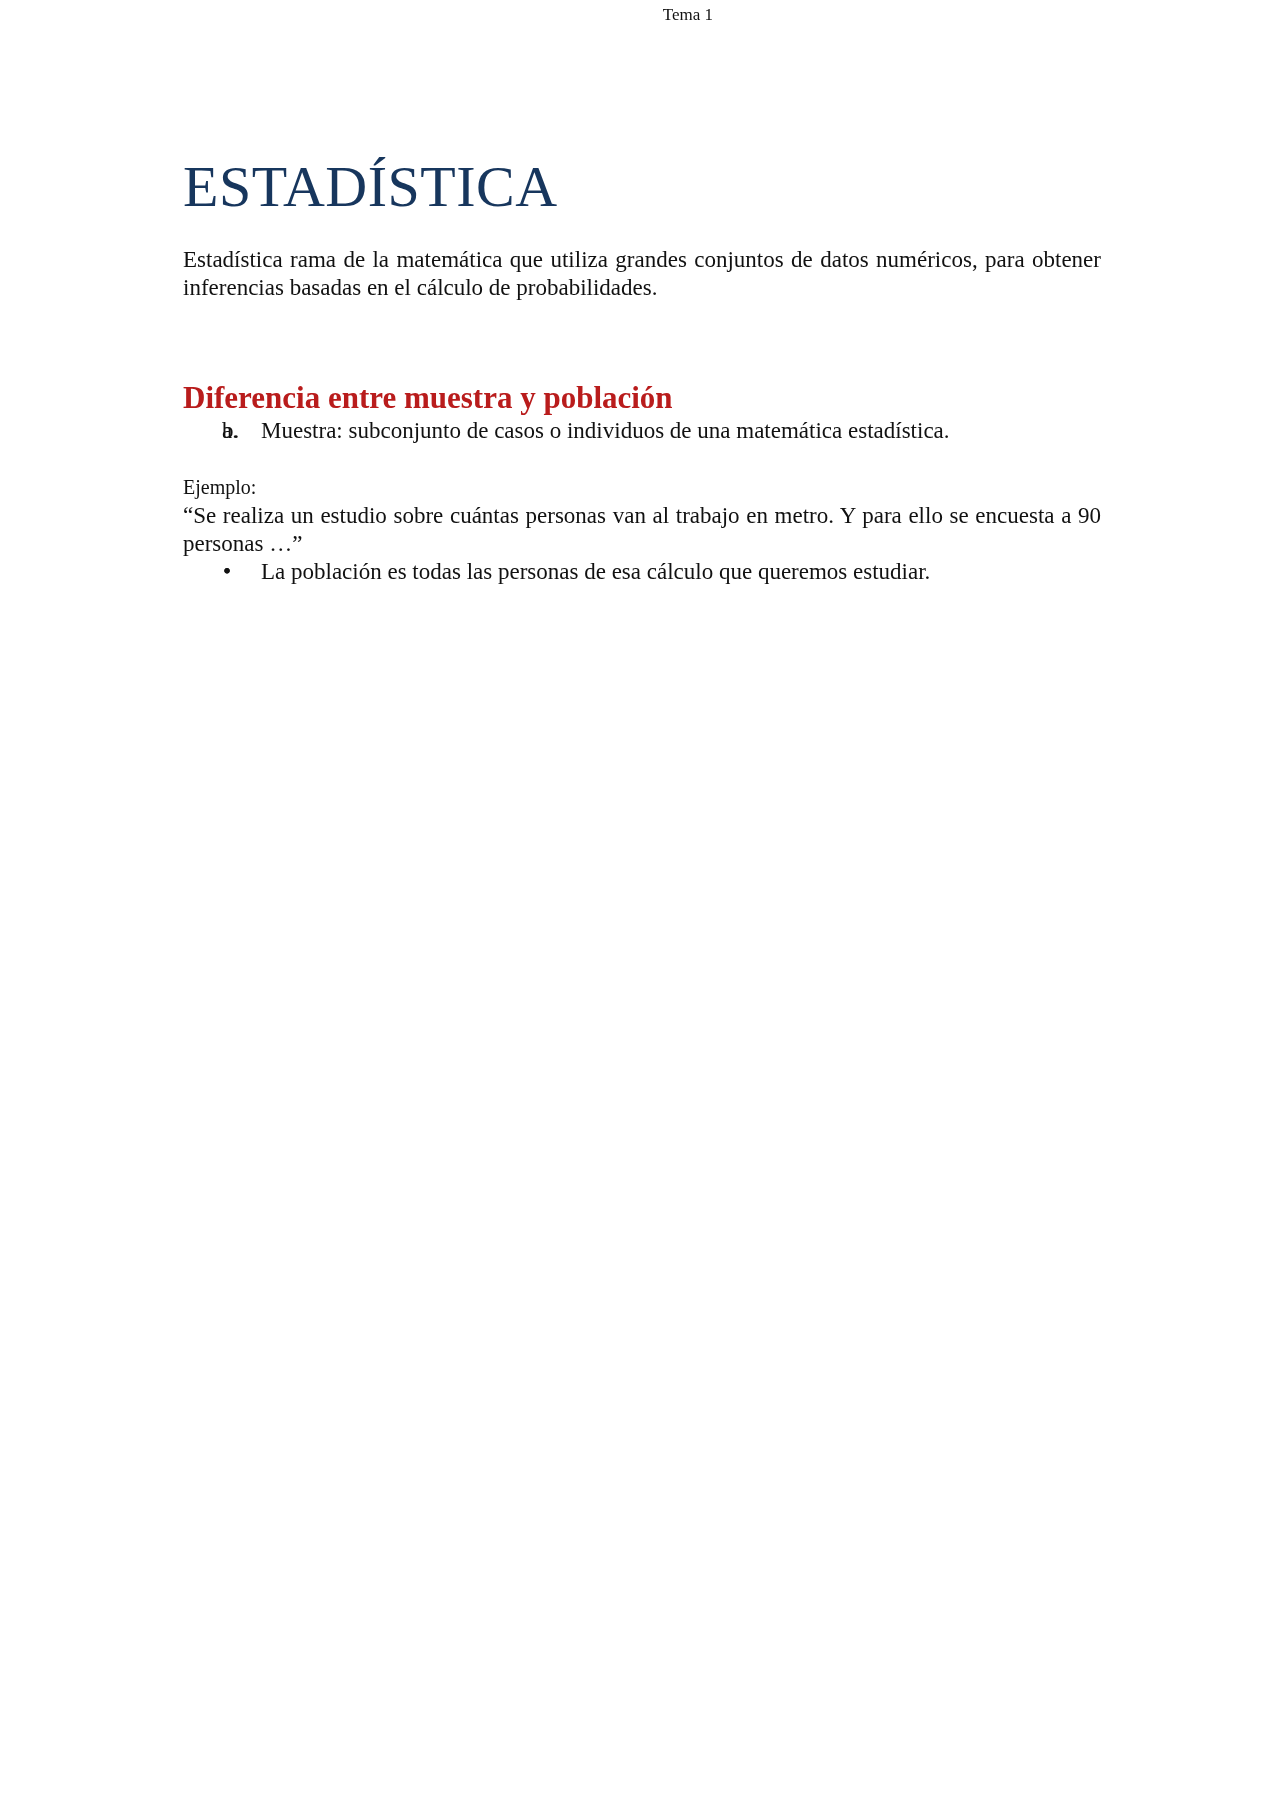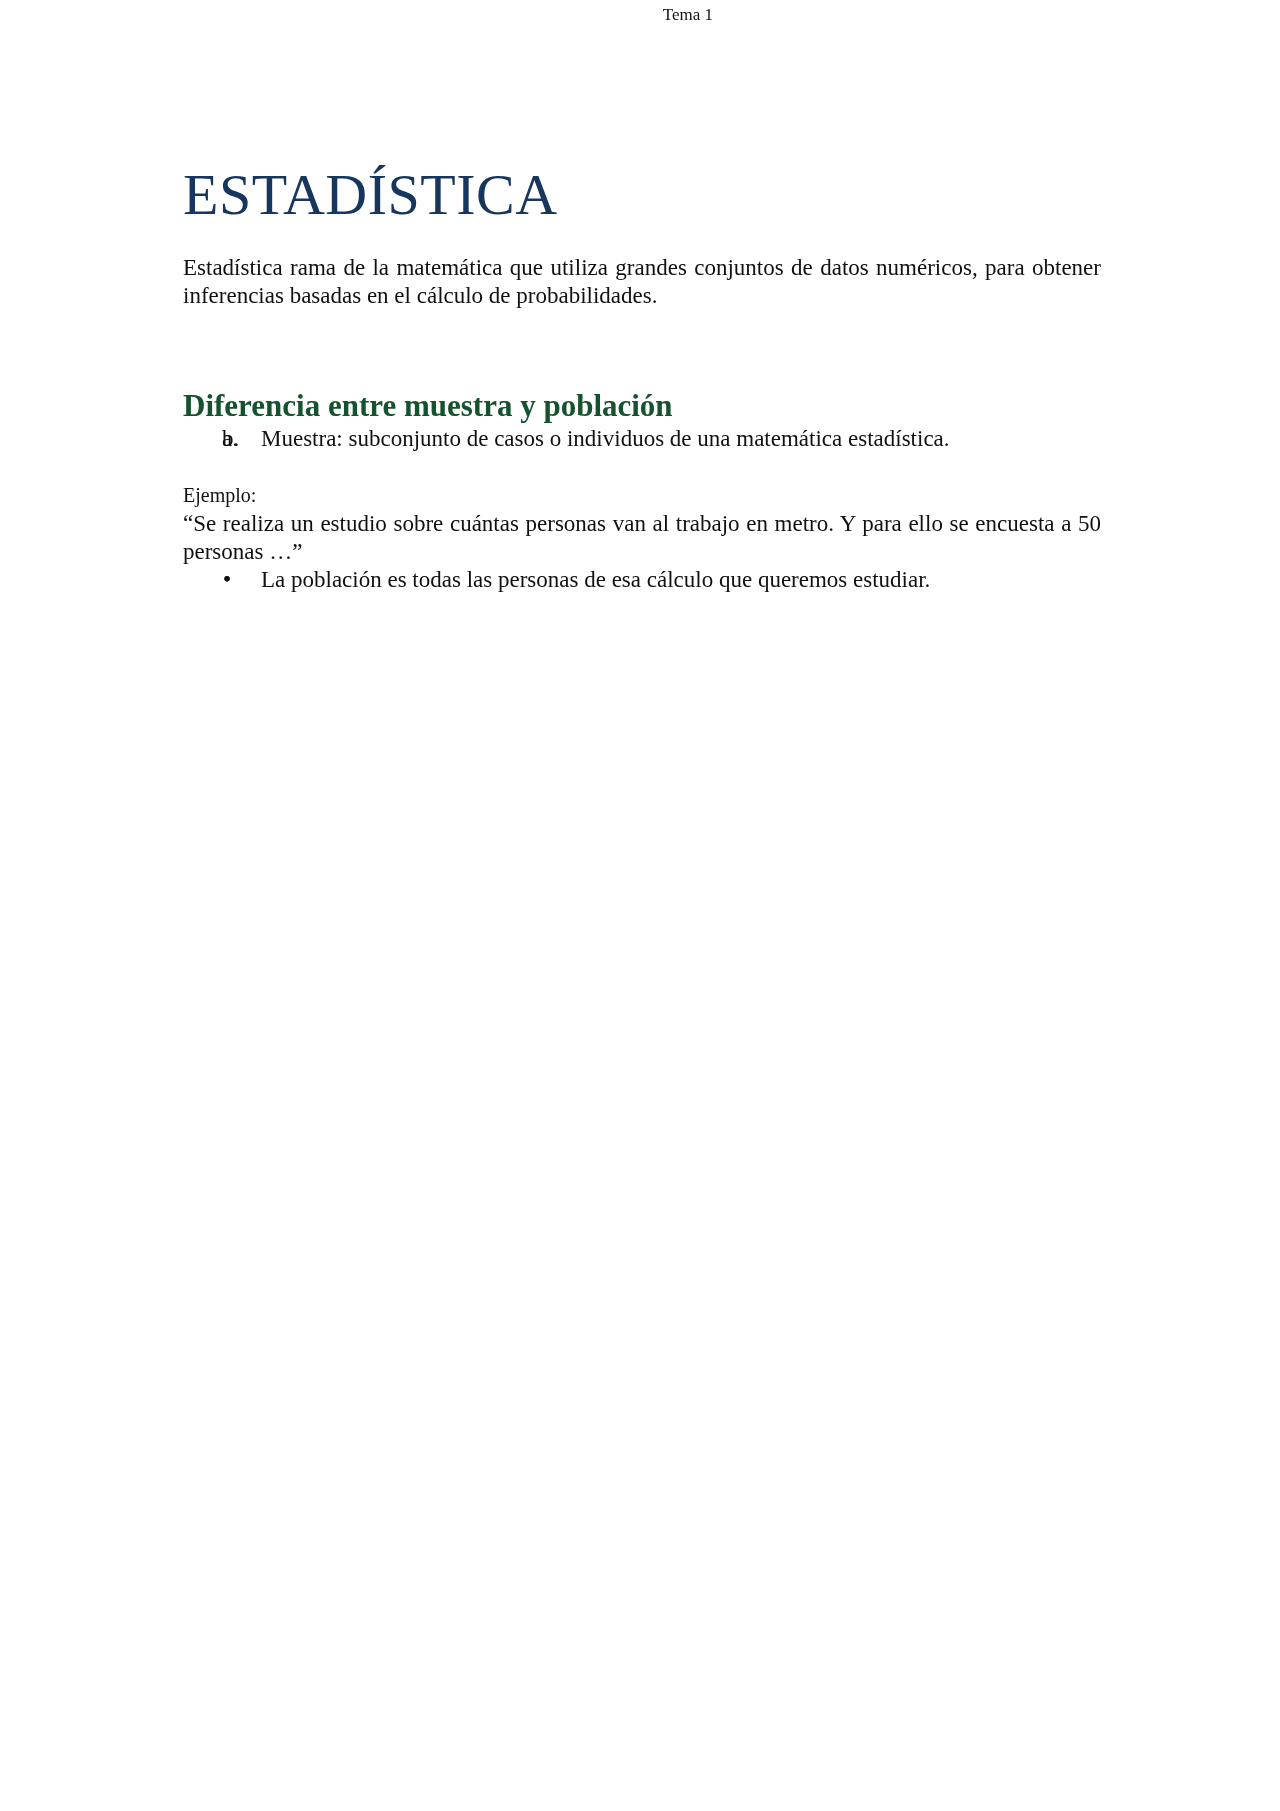--- a/index.html
+++ b/index.html
@@ -22,21 +22,21 @@
       width: 1280px;
       text-align: center;
       font-size: 17px;
       line-height: 30px;
       padding-left: 96px;
       box-sizing: border-box;
     }
     .content {
       position: absolute;
       left: 183px;
-      top: 160px;
+      top: 152px;
       width: 918px;
     }
     .doc-title {
       font-size: 58px;
       line-height: 70px;
       color: #17365D;
       margin: 0;
       font-weight: normal;
       letter-spacing: 0.5px;
     }
@@ -44,21 +44,21 @@
       margin: 24px 0 0 0;
       font-size: 23px;
       line-height: 28px;
       text-align: justify;
     }
     .section-heading {
       margin: 79px 0 0 0;
       font-size: 31px;
       line-height: 34px;
       font-weight: bold;
-      color: #14532d;
+      color: #b91c1c;
     }
     .def-list {
       list-style: none;
       margin: 0;
       padding: 0;
     }
     .def-item {
       position: relative;
       padding-left: 78px;
       font-size: 23px;
@@ -119,21 +119,21 @@
     <li class="def-item">
       <span class="def-marker">a.</span>
     </li>
     <li class="def-item">
       <span class="def-marker">b.</span>
       <span>Muestra: subconjunto de casos o individuos de una matemática estadística.</span>
     </li>
   </ol>
 
   <p class="example-label">Ejemplo:</p>
-  <p class="example-quote">“Se realiza un estudio sobre cuántas personas van al trabajo en metro. Y para ello se encuesta a 50 personas …”</p>
+  <p class="example-quote">“Se realiza un estudio sobre cuántas personas van al trabajo en metro. Y para ello se encuesta a 90 personas …”</p>
 
   <ul class="bullet-list">
     <li class="bullet-item">
       <span class="bullet-marker">•</span>
     </li>
     <li class="bullet-item">
       <span class="bullet-marker">•</span>
       <span>La población es todas las personas de esa cálculo que queremos estudiar.</span>
     </li>
   </ul>

